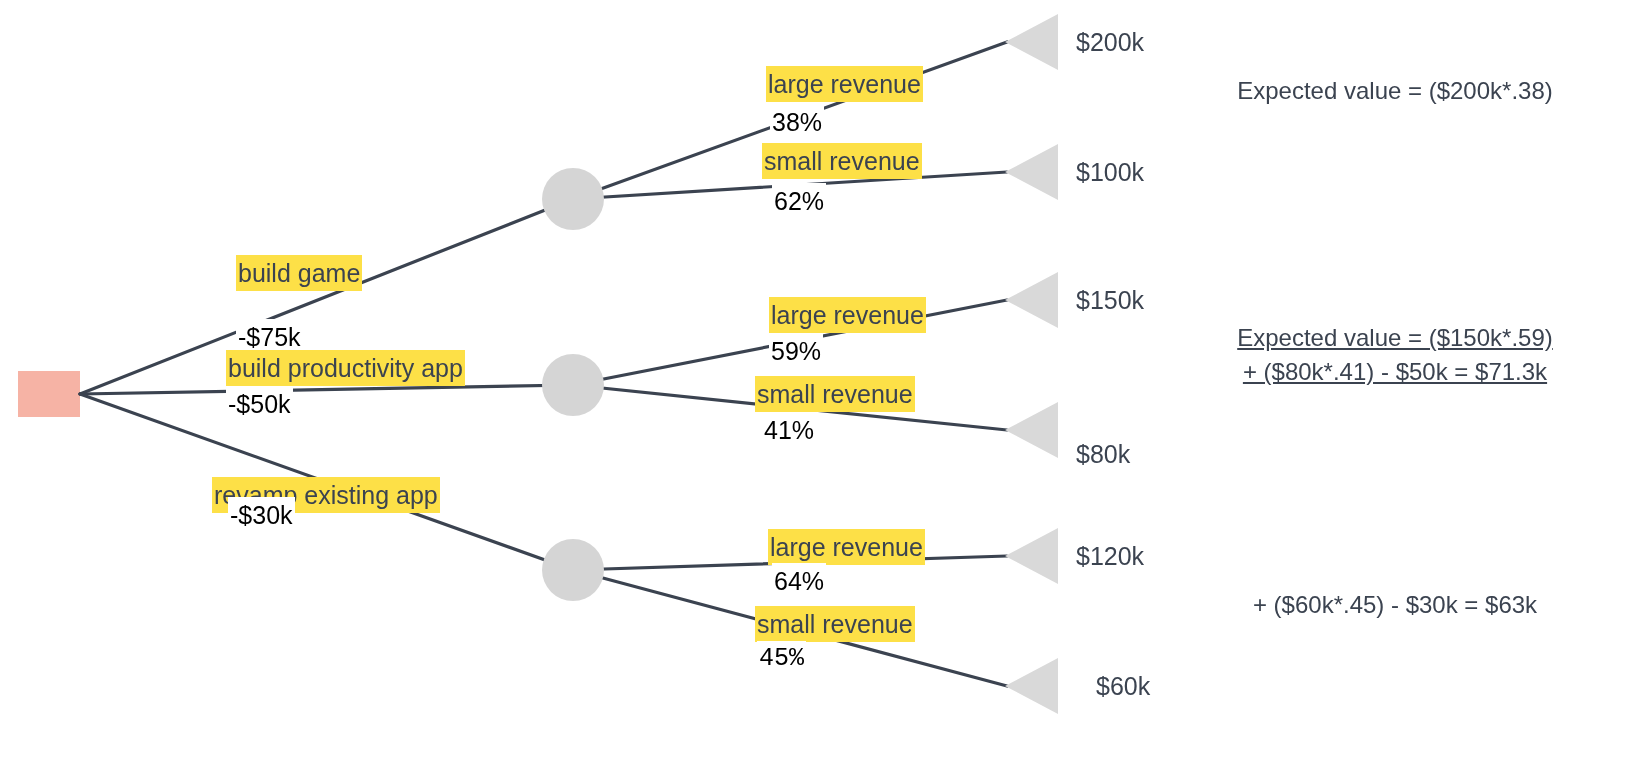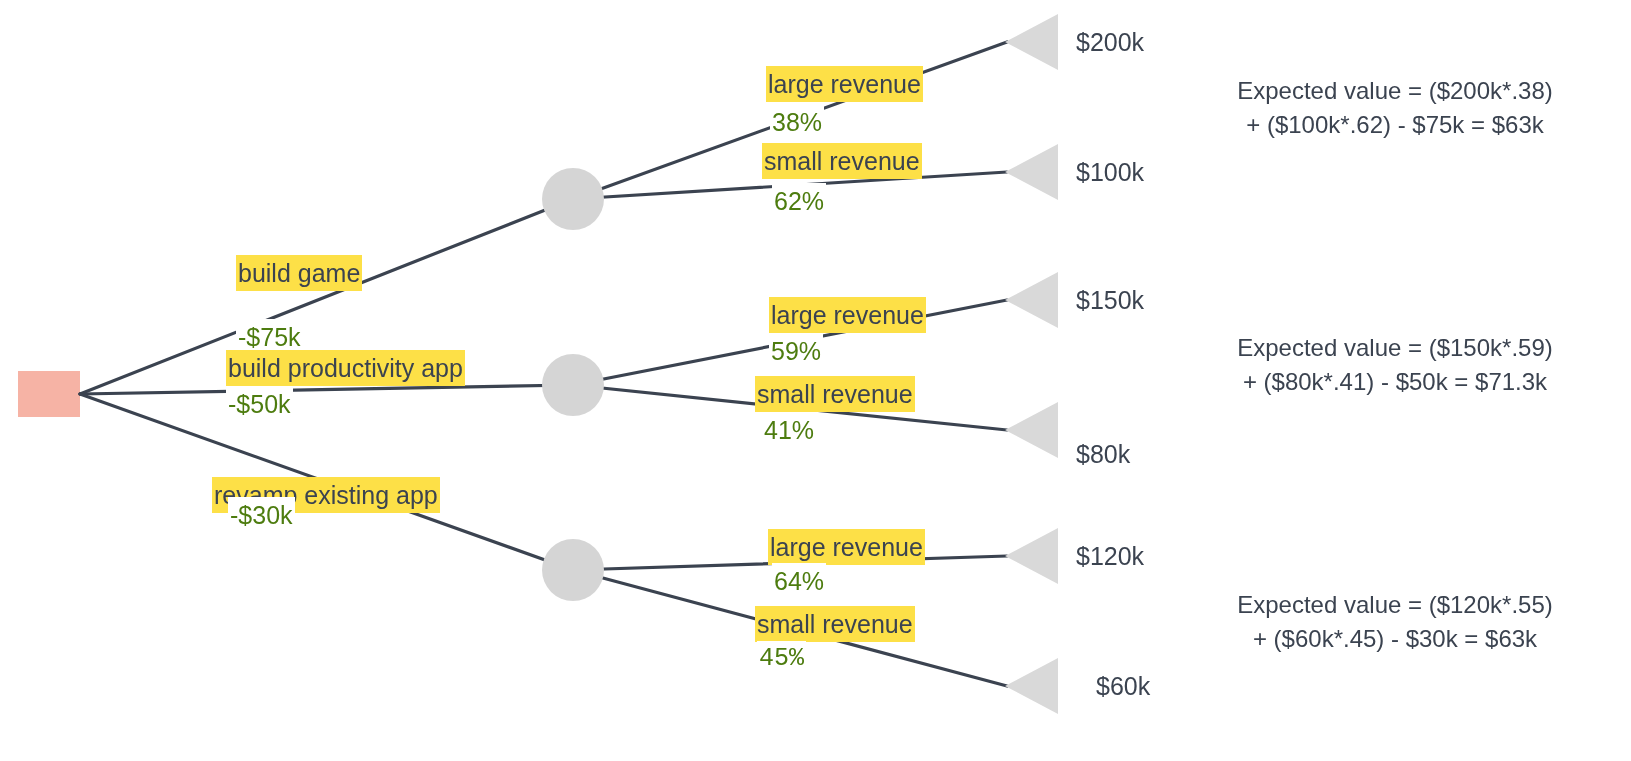--- a/index.html
+++ b/index.html
@@ -28,21 +28,21 @@
     position: absolute;
     color: #3b4350;
     font-size: 25px;
     line-height: 36px;
     white-space: nowrap;
     background: #fde047;
     padding: 0 2px;
   }
   .lbl-line2 {
     position: absolute;
-    color: #4d7c0f;
+    color: #000000;
     font-size: 25px;
     line-height: 36px;
     white-space: nowrap;
     background: #ffffff;
     padding: 0 2px;
   }
   .payoff {
     position: absolute;
     color: #3b4350;
     font-size: 25px;
@@ -125,26 +125,24 @@
 
   <div class="payoff" style="left:1076px; top:27px;">$200k</div>
   <div class="payoff" style="left:1076px; top:157px;">$100k</div>
   <div class="payoff" style="left:1076px; top:285px;">$150k</div>
   <div class="payoff" style="left:1076px; top:415px;margin-top:24px;">$80k</div>
   <div class="payoff" style="left:1076px; top:541px;">$120k</div>
   <div class="payoff" style="left:1076px; top:671px;margin-left:20px;">$60k</div>
 
   <div class="ev-block" style="left:1195px; top:74px;">
     <span>Expected value = ($200k*.38)</span>
-    <span>+ ($100k*.62) - $75k = $63k</span>
   </div>
 
-  <div class="ev-block" style="left:1195px; top:331px;">
+  <div class="ev-block" style="left:1195px; top:321px;text-decoration:underline;">
     <span>Expected value = ($150k*.59)</span>
     <span>+ ($80k*.41) - $50k = $71.3k</span>
   </div>
 
   <div class="ev-block" style="left:1195px; top:588px;">
-    <span>Expected value = ($120k*.55)</span>
     <span>+ ($60k*.45) - $30k = $63k</span>
   </div>
 
 </div>
 
 </body></html>

